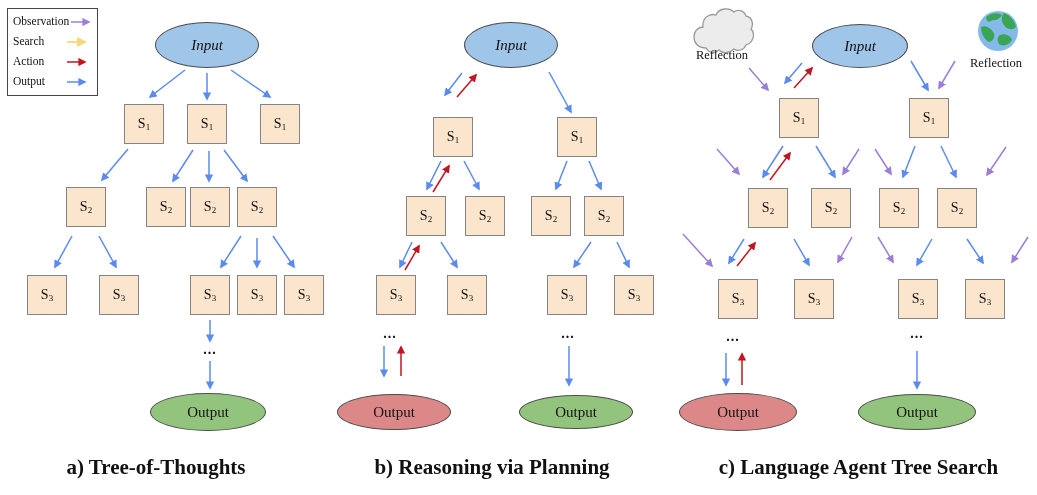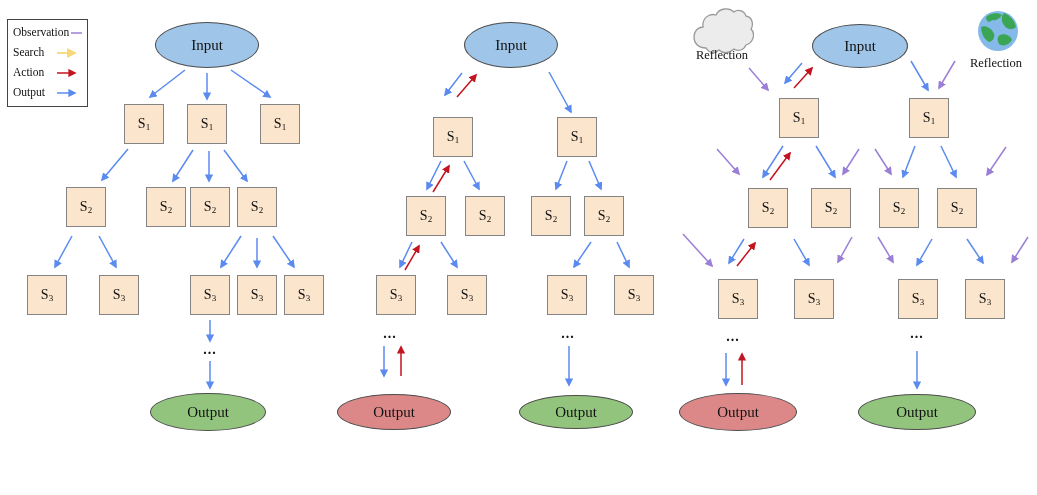--- a/index.html
+++ b/index.html
@@ -3,28 +3,28 @@
 <meta charset="utf-8">
 <style>
   html,body{margin:0;padding:0;background:#fff;}
   .stage{position:relative;width:1037px;height:495px;background:#fff;overflow:hidden;
          font-family:"Liberation Serif","DejaVu Serif",serif;color:#111;}
   .overlay{position:absolute;left:0;top:0;pointer-events:none;}
   line.et{stroke:var(--tho);stroke-width:1.5;}
   line.er{stroke:var(--rew);stroke-width:1.5;}
   line.eo{stroke:var(--obs);stroke-width:1.5;}
   line.ea{stroke:var(--act);stroke-width:1.8;}
-  .legend{position:absolute;left:7px;top:19px;width:81px;height:88px;border:1.5px solid #444;
+  .legend{position:absolute;left:7px;top:8px;width:91px;height:88px;border:1.5px solid #444;
           box-sizing:border-box;display:flex;flex-direction:column;justify-content:space-around;
           padding:3px 5px;background:#fff;}
   .lrow{display:flex;align-items:center;justify-content:space-between;}
   .llab{font-size:11.5px;line-height:1;}
   .el{position:absolute;border:1.2px solid #4d4d4d;border-radius:50%;display:flex;align-items:center;
       justify-content:center;font-size:15px;box-sizing:border-box;}
-  .input{background:var(--input-fill);}
+  .input{background:var(--input-fill);font-style:italic;}
   .out-ok{background:var(--out-ok);}
   .out-fail{background:var(--out-fail);}
   .sb{position:absolute;width:40px;height:40px;background:var(--state-fill);border:1.2px solid #848484;
       box-sizing:border-box;display:flex;align-items:center;justify-content:center;font-size:14px;}
   .sb sub{font-size:9px;line-height:1;transform:translateY(3px);}
   .dots{position:absolute;width:24px;text-align:center;font-size:14px;font-weight:bold;letter-spacing:1px;}
   .cap{position:absolute;font-size:21px;font-weight:bold;text-align:center;white-space:nowrap;}
   .sidelab{position:absolute;font-size:12.5px;text-align:center;}
   .icon{position:absolute;}
 </style>
@@ -190,20 +190,21 @@
       <sub>3</sub>
     </div>
   <div class="sb" style="left:284px;top:275px">
       <span>S</span>
       <sub>3</sub>
     </div>
   <div class="dots" style="left:198px;top:342px">...</div>
   <div class="el out-ok" style="left:150px;top:393px;width:116px;height:38px">
       <span>Output</span>
     </div>
+  <div class="cap" style="left:28px;top:455px;width:256px">a) Tree-of-Thoughts</div>
 
   <div class="el input" style="left:464px;top:22px;width:94px;height:46px">
       <span>Input</span>
     </div>
   <div class="sb" style="left:433px;top:117px">
       <span>S</span>
       <sub>1</sub>
     </div>
   <div class="sb" style="left:557px;top:117px">
       <span>S</span>
@@ -242,20 +243,21 @@
       <sub>3</sub>
     </div>
   <div class="dots" style="left:378px;top:326px">...</div>
   <div class="dots" style="left:556px;top:326px">...</div>
   <div class="el out-fail" style="left:337px;top:394px;width:114px;height:36px">
       <span>Output</span>
     </div>
   <div class="el out-ok" style="left:519px;top:395px;width:114px;height:34px">
       <span>Output</span>
     </div>
+  <div class="cap" style="left:336px;top:455px;width:312px">b) Reasoning via Planning</div>
 
   <svg class="icon" style="left:690px;top:5px" width="64" height="50" viewBox="0 0 64 50">
     <path d="M16,43 C8,43 4,38 4,32 C4,26 8,22 13,22 C12,13 19,8 26,10 C29,3 39,2 44,7 C47,4 54,5 56,11 C62,12 64,19 61,24 C66,29 63,38 56,40 C54,45 48,47 44,44 C40,48 33,49 29,45 C25,49 19,48 16,43 Z" fill="#ececec" stroke="#9a9a9a" stroke-width="1.3"></path>
   </svg>
   <div class="sidelab" style="left:690px;top:48px;width:64px">Reflection</div>
   <div class="el input" style="left:812px;top:24px;width:96px;height:44px">
       <span>Input</span>
     </div>
   <svg class="icon" style="left:976px;top:9px" width="44" height="44" viewBox="0 0 44 44">
     <circle cx="22" cy="22" r="20" fill="#85b9ea"></circle>
@@ -306,14 +308,15 @@
       <sub>3</sub>
     </div>
   <div class="dots" style="left:721px;top:329px">...</div>
   <div class="dots" style="left:905px;top:326px">...</div>
   <div class="el out-fail" style="left:679px;top:393px;width:118px;height:38px">
       <span>Output</span>
     </div>
   <div class="el out-ok" style="left:858px;top:394px;width:118px;height:36px">
       <span>Output</span>
     </div>
+  <div class="cap" style="left:680px;top:455px;width:357px">c) Language Agent Tree Search</div>
 
 </div>
 
 </body></html>

